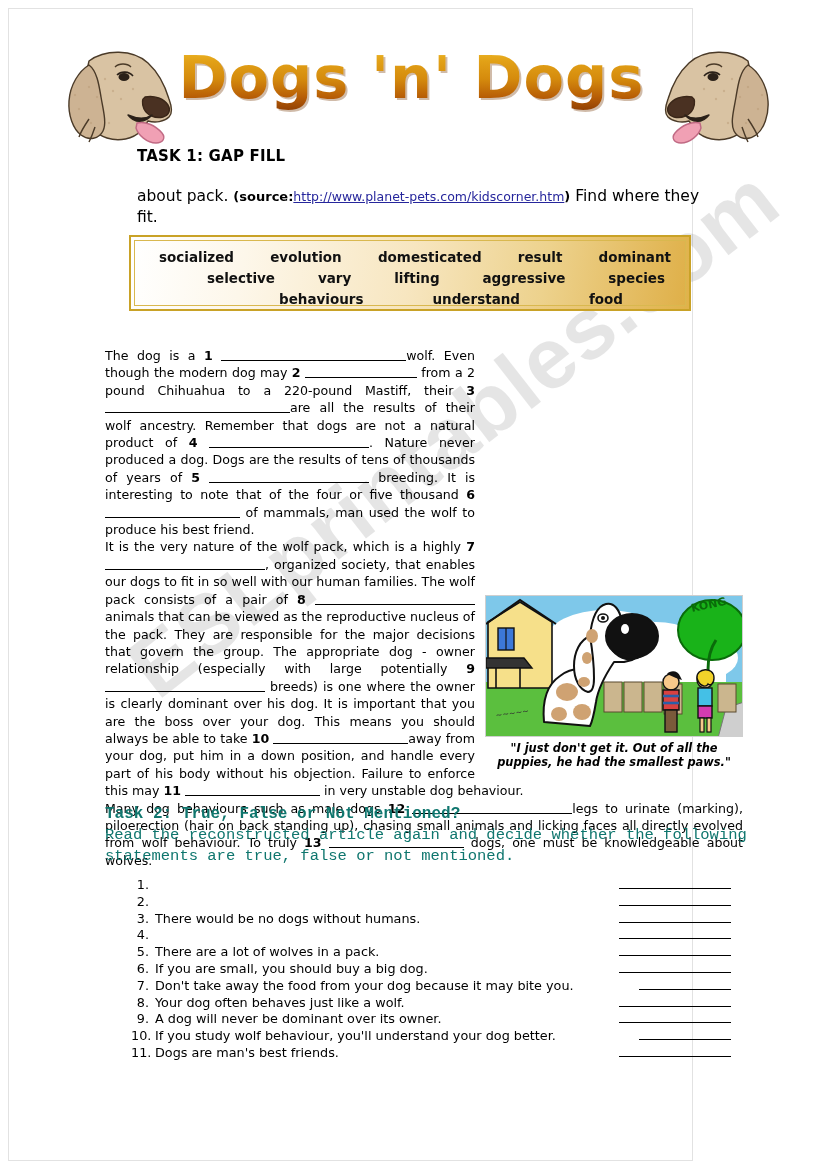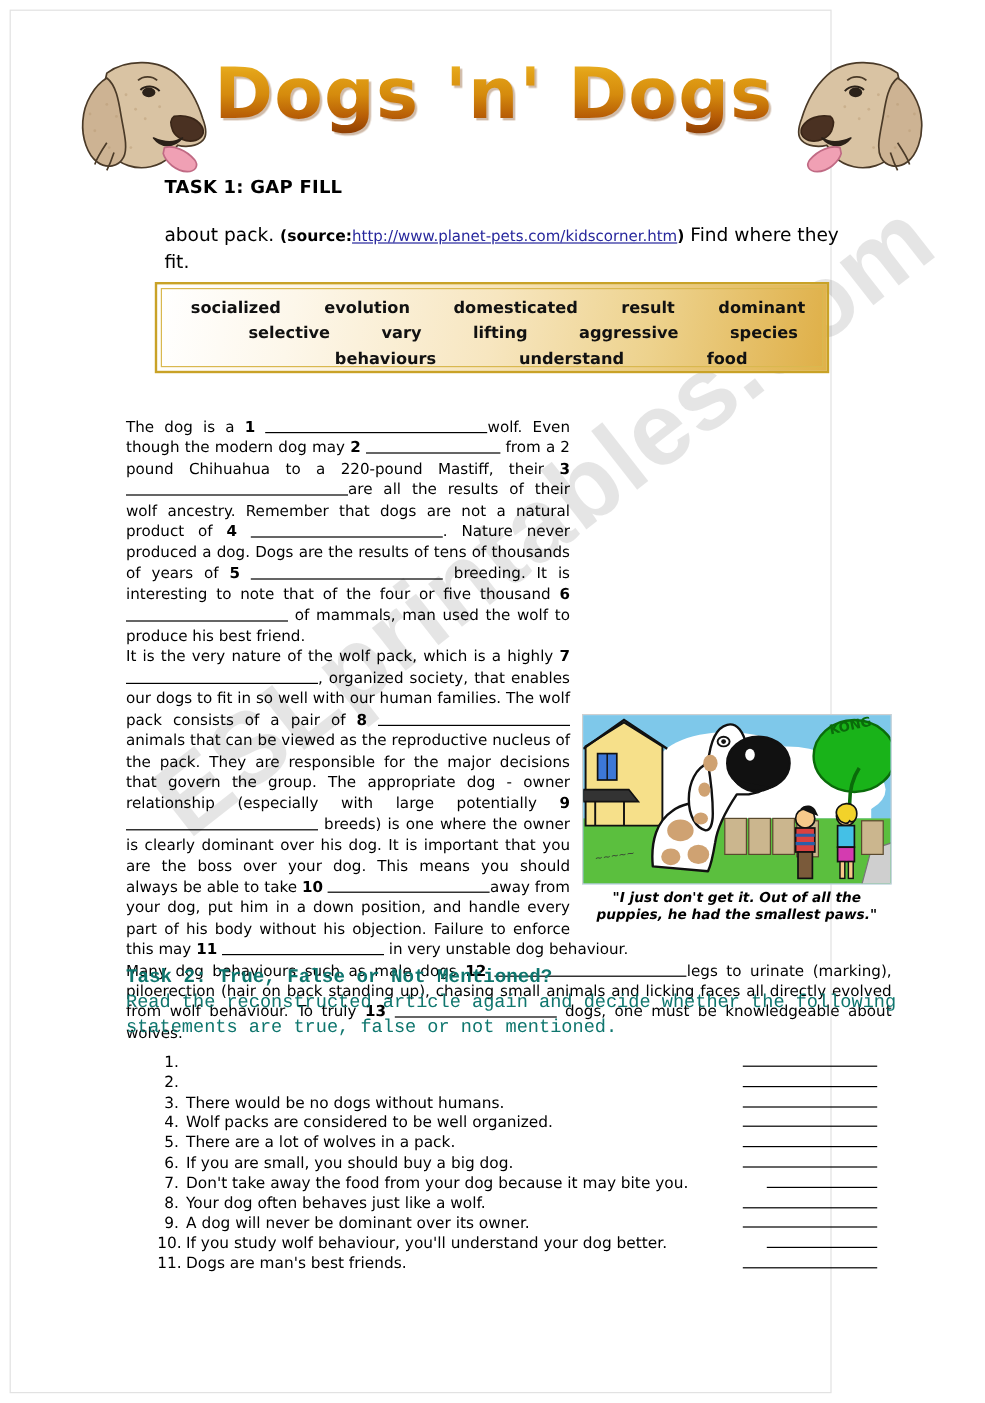--- a/index.html
+++ b/index.html
@@ -461,21 +461,20 @@
       <span class="st-num">2.</span>
       <span class="st-line"></span>
     </div>
     <div class="st-row">
       <span class="st-num">3.</span>
       <span class="st-text">There would be no dogs without humans.</span>
       <span class="st-line"></span>
     </div>
     <div class="st-row">
       <span class="st-num">4.</span>
-      <span class="st-text">Wolf packs are considered to be well organized.</span>
       <span class="st-line"></span>
     </div>
     <div class="st-row">
       <span class="st-num">5.</span>
       <span class="st-text">There are a lot of wolves in a pack.</span>
       <span class="st-line"></span>
     </div>
     <div class="st-row">
       <span class="st-num">6.</span>
       <span class="st-text">If you are small, you should buy a big dog.</span>

